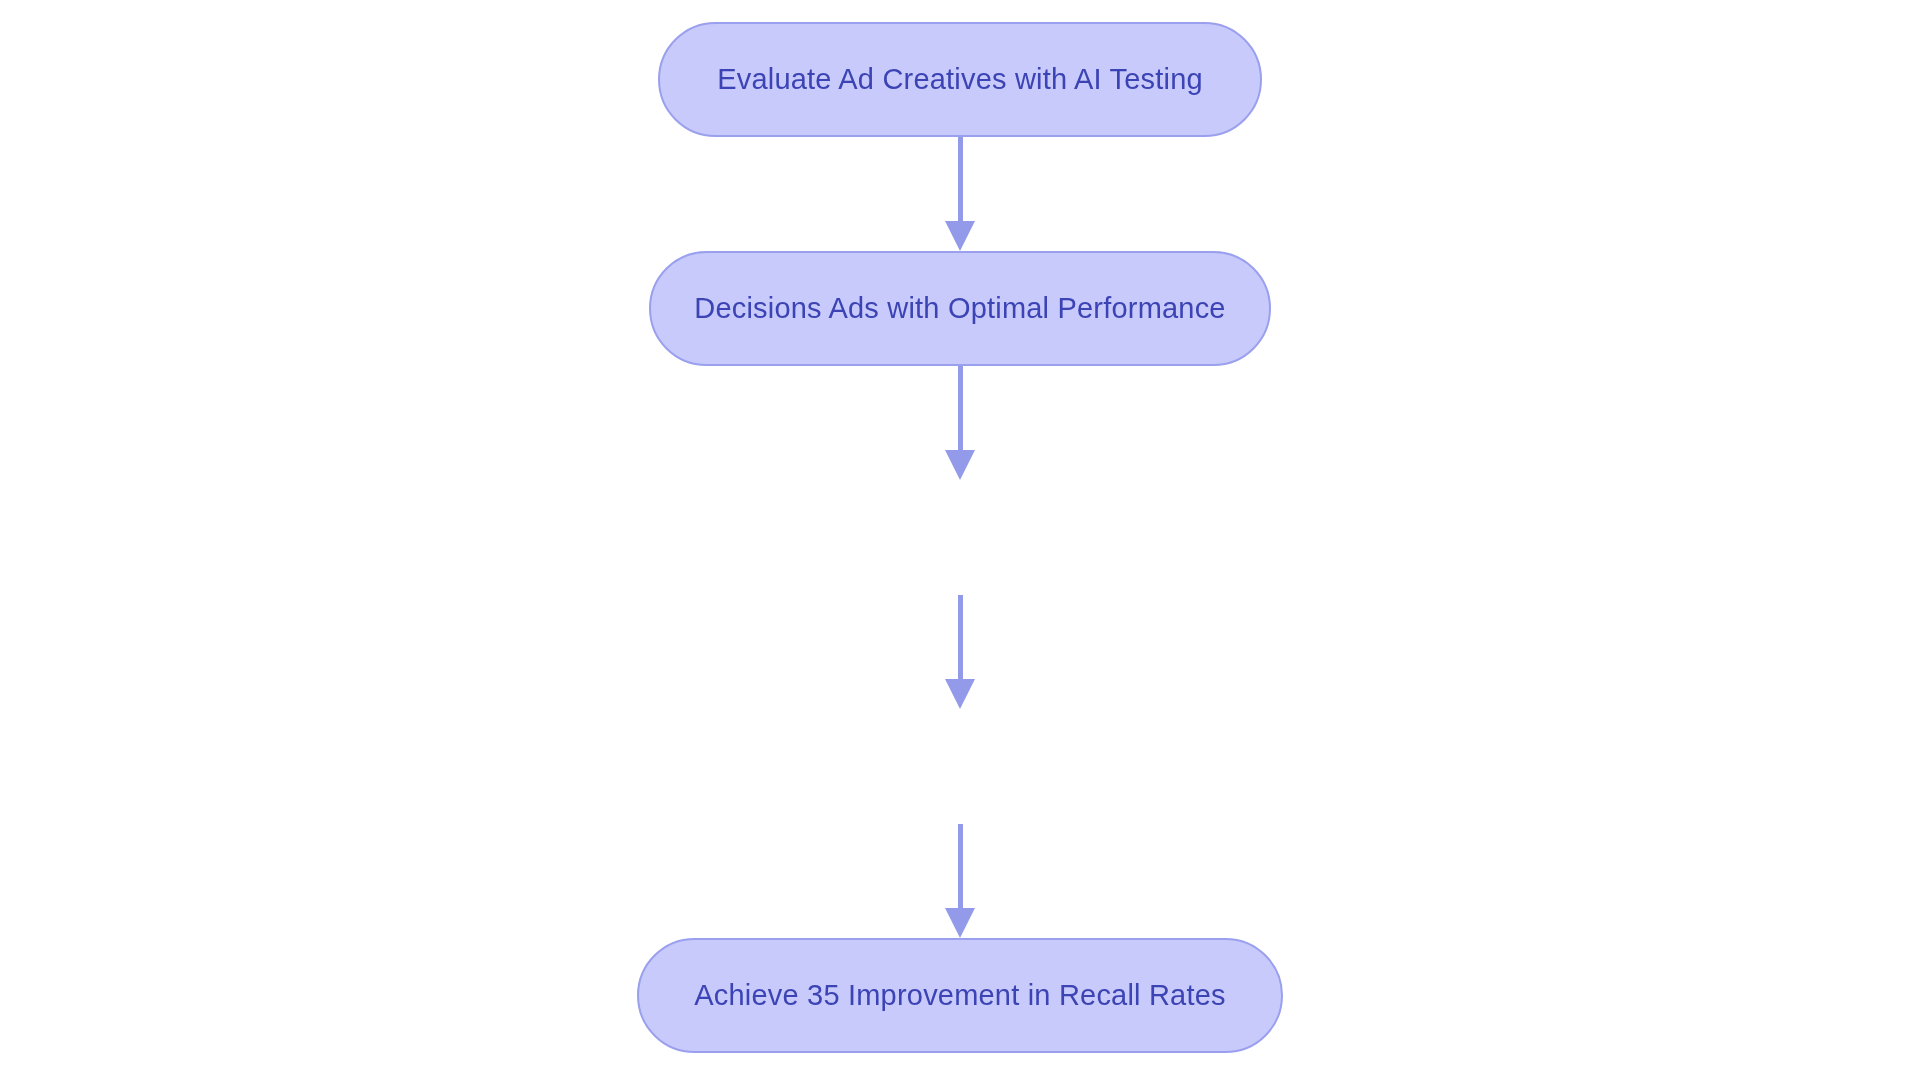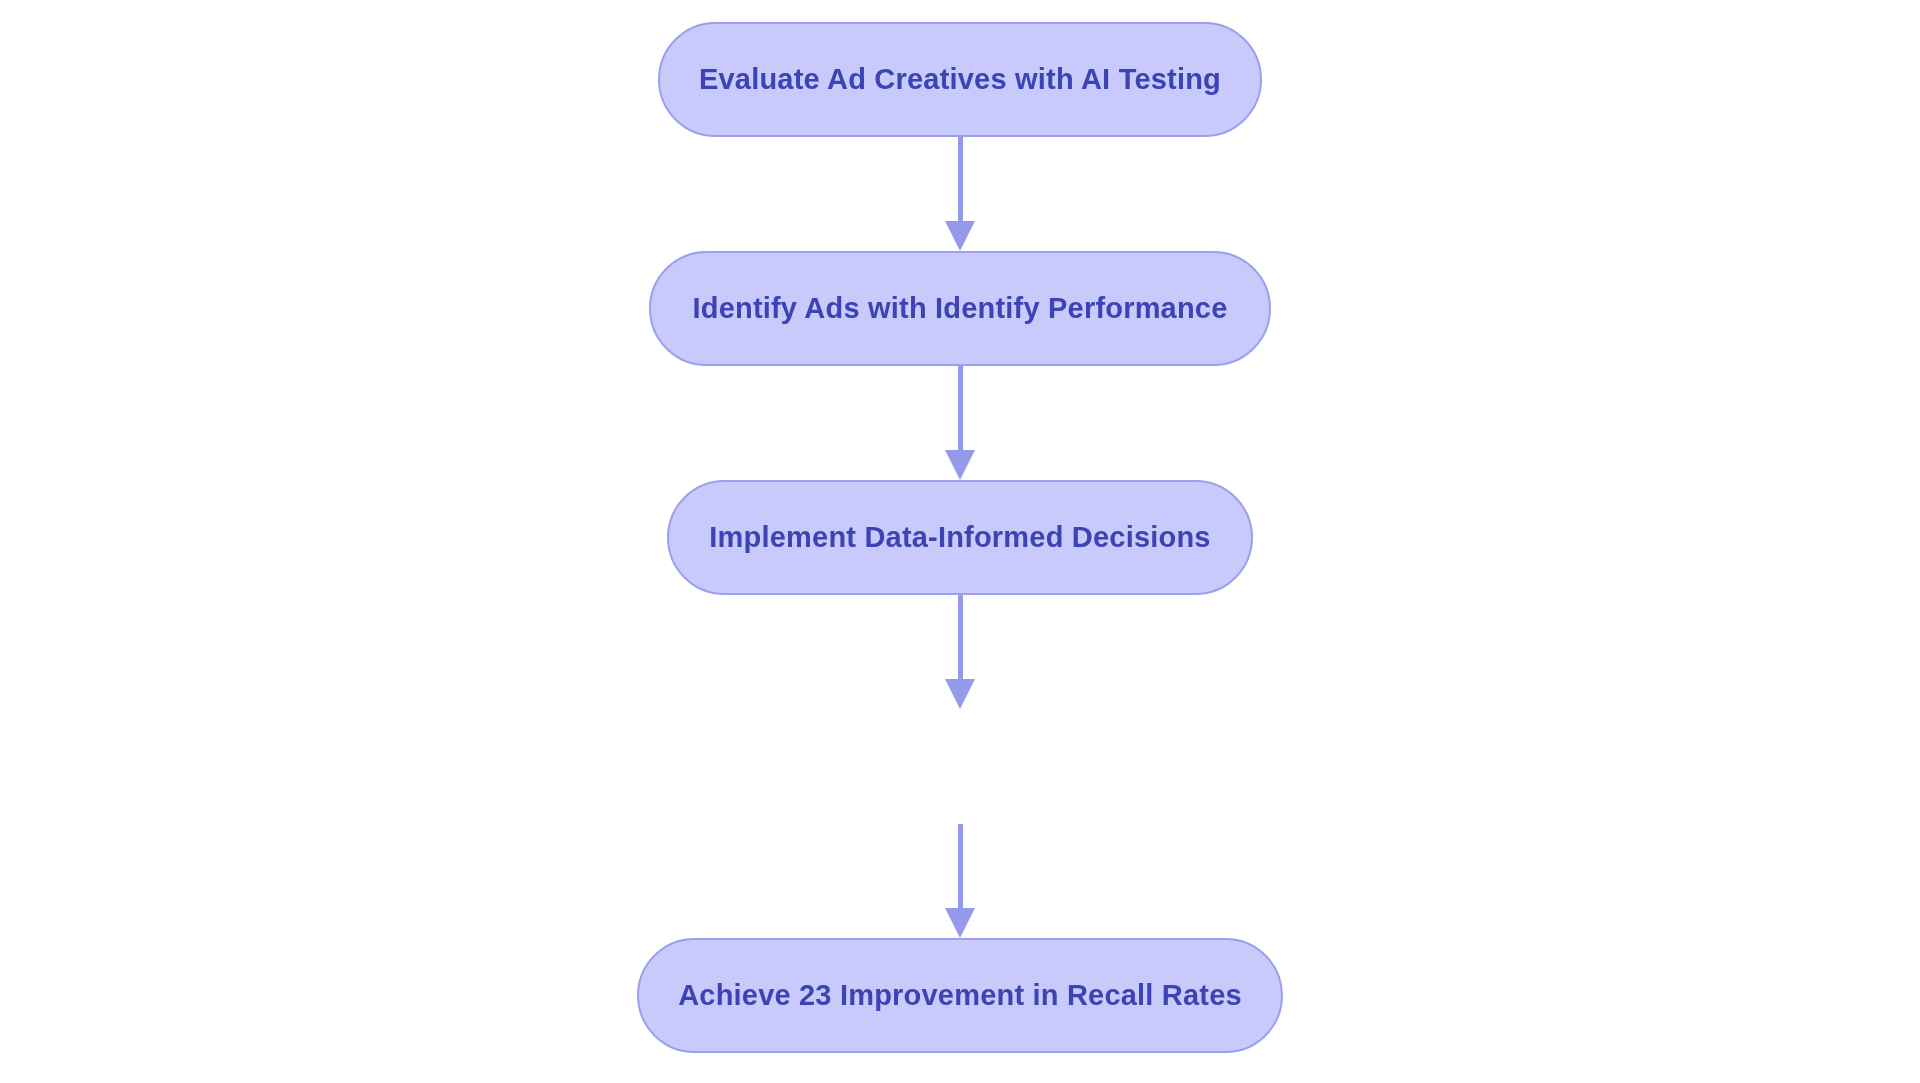--- a/index.html
+++ b/index.html
@@ -31,21 +31,21 @@
     border-radius: 58px;
     background: var(--node-fill);
     border: 2px solid var(--node-border);
     display: flex;
     align-items: center;
     justify-content: center;
   }
   .flow-node .node-label {
     color: var(--node-text);
     font-size: 29px;
-    font-weight: 700;
+    font-weight: 400;
     letter-spacing: 0.2px;
     white-space: nowrap;
     text-align: center;
   }
   .node-1 { top: 22px;  width: 604px; }
   .node-2 { top: 251px; width: 622px; }
   .node-3 { top: 480px; width: 586px; }
   .node-4 { top: 709px; width: 610px; }
   .node-5 { top: 938px; width: 646px; }
 
@@ -84,40 +84,37 @@
   <div class="flow-node node-1">
     <span class="node-label">Evaluate Ad Creatives with AI Testing</span>
   </div>
 
   <div class="flow-arrow arrow-1">
     <div class="arrow-line"></div>
     <div class="arrow-head"></div>
   </div>
 
   <div class="flow-node node-2">
-    <span class="node-label">Identify Ads with Identify Performance</span>
+    <span class="node-label">Decisions Ads with Optimal Performance</span>
   </div>
 
   <div class="flow-arrow arrow-2">
     <div class="arrow-line"></div>
     <div class="arrow-head"></div>
   </div>
 
-  <div class="flow-node node-3">
-    <span class="node-label">Implement Data-Informed Decisions</span>
-  </div>
 
   <div class="flow-arrow arrow-3">
     <div class="arrow-line"></div>
     <div class="arrow-head"></div>
   </div>
 
 
   <div class="flow-arrow arrow-4">
     <div class="arrow-line"></div>
     <div class="arrow-head"></div>
   </div>
 
   <div class="flow-node node-5">
-    <span class="node-label">Achieve 23 Improvement in Recall Rates</span>
+    <span class="node-label">Achieve 35 Improvement in Recall Rates</span>
   </div>
 
 </div>
 
 </body></html>

